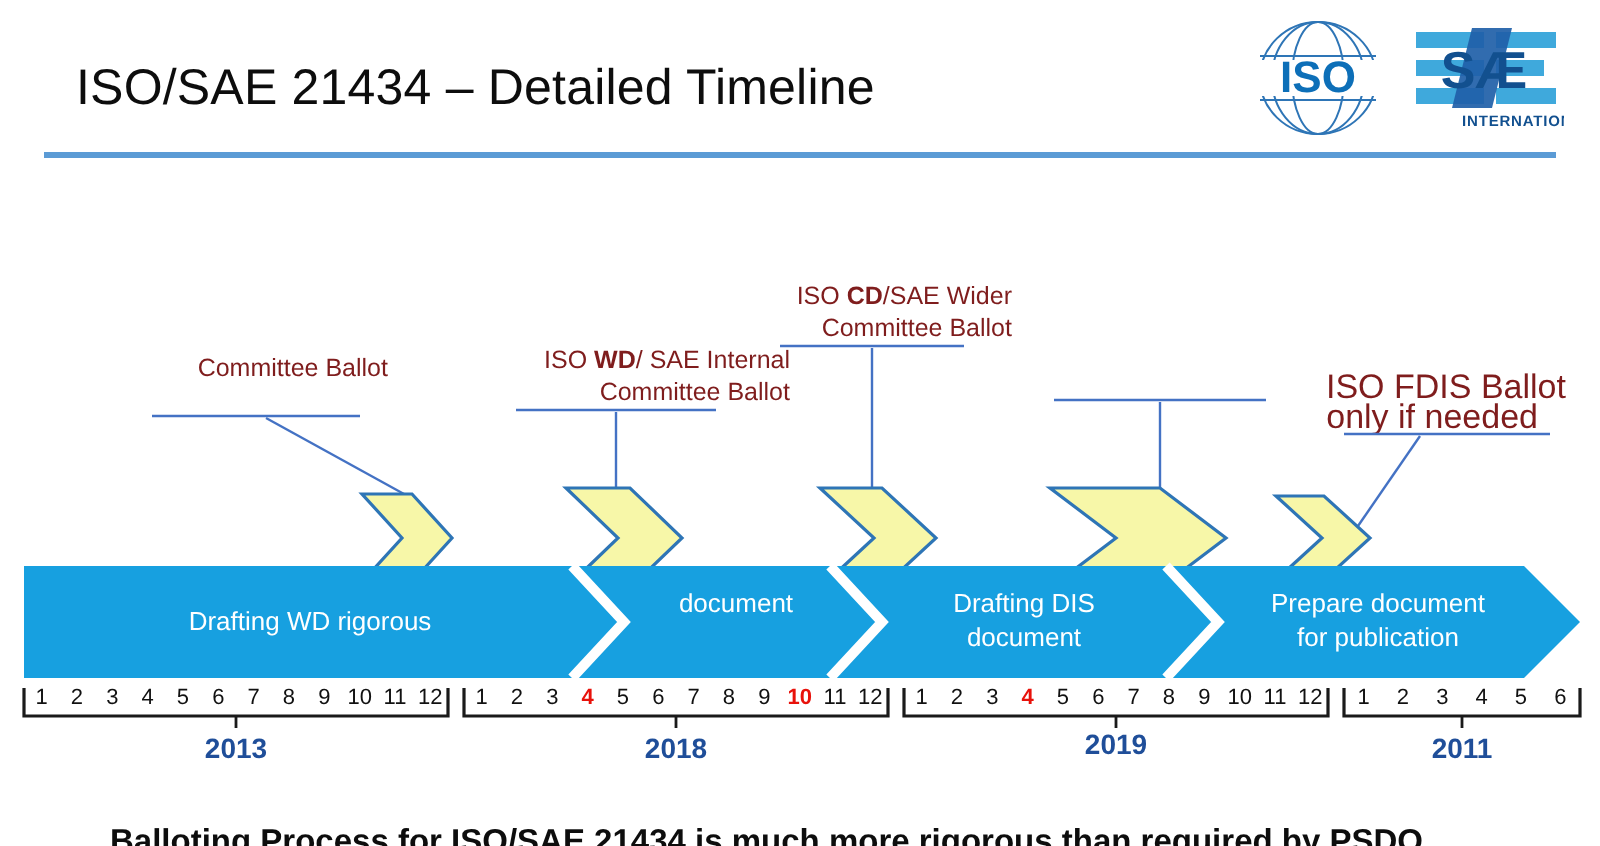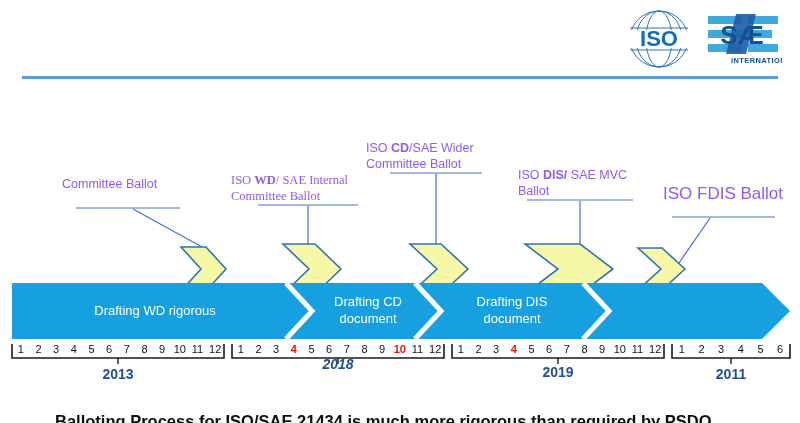--- a/index.html
+++ b/index.html
@@ -31,22 +31,22 @@
     position:absolute;left:31px;top:88px;
     font-size:17.5px;font-weight:400;color:#0d0d0d;white-space:nowrap;
   }
   .caption{
     position:absolute;left:55px;top:412px;
     font-size:16.5px;font-weight:700;color:#0d0d0d;white-space:nowrap;
   }
 
   
   .callout{
-    position:absolute;text-align:left;
-    font-size:12.5px;line-height:16px;color:#8b5cf6;
+    position:absolute;text-align:right;
+    font-size:12.5px;line-height:16px;color:#7f1d1d;
     white-space:nowrap;
   }
   .callout b{font-weight:700;}
 
   
   .overlay{position:absolute;left:0;top:0;width:800px;height:423px;}
 
   
   .bar-label{
     position:absolute;text-align:center;color:#ffffff;
@@ -63,20 +63,21 @@
   .year{
     position:absolute;font-size:14px;font-weight:700;color:#1f4e99;
     text-align:center;
   }
 </style>
 </head>
 <body>
 
 <div class="slide">
 
+  <div class="title">ISO/SAE 21434 – Detailed Timeline</div>
   <div class="title-rule"></div>
 
   <div class="logo-wrap">
     <div class="iso-logo">
       <svg width="74" height="60" viewBox="0 0 74 60">
         <g fill="none" stroke="#2e75b6" stroke-width="1">
           <ellipse cx="37" cy="30" rx="29" ry="28"></ellipse>
           <ellipse cx="37" cy="30" rx="13" ry="28"></ellipse>
           <ellipse cx="37" cy="30" rx="23" ry="28"></ellipse>
           <path d="M8 19 H66 M8 41 H66 M8 30 H66"></path>
@@ -100,37 +101,34 @@
         <text x="58" y="53" font-family="'Liberation Sans',sans-serif" font-size="7.5" font-weight="700" fill="#12508f" text-anchor="middle" letter-spacing="0.4">INTERNATIONAL</text>
       </svg>
     </div>
   </div>
 
 
   <div class="callout" style="left:62px;top:176px;width:132px;">
     <div>Committee Ballot</div>
   </div>
 
-  <div class="callout" style="left:231px;top:172px;width:150px;font-family:Liberation Serif, serif;">
+  <div class="callout" style="left:245px;top:172px;width:150px;">
     <div><span>ISO </span><b>WD</b><span>/ SAE Internal</span></div>
     <div>Committee Ballot</div>
   </div>
 
   <div class="callout" style="left:366px;top:140px;width:140px;">
     <div><span>ISO </span><b>CD</b><span>/SAE Wider</span></div>
     <div>Committee Ballot</div>
   </div>
 
-  <div class="callout" style="left:518px;top:167px;width:128px;">
-    <div><span>ISO </span><b>DIS/</b><span> SAE MVC</span></div>
-    <div>Ballot</div>
-  </div>
 
   <div class="callout" style="left:663px;top:186px;width:106px;font-size:17px;line-height:15px;">
     <div>ISO FDIS Ballot</div>
+    <div>only if needed</div>
   </div>
 
   <svg class="overlay" viewBox="0 0 800 423">
 
     <g stroke="#4472c4" stroke-width="1.2" fill="none">
 
       <path d="M76 208 H180"></path>
       <path d="M133 209 L202 247"></path>
 
       <path d="M258 205 H358"></path>
@@ -174,26 +172,29 @@
       <path d="M338 358 V364"></path>
       <path d="M558 358 V364"></path>
       <path d="M731 358 V364"></path>
     </g>
   </svg>
 
   <div class="bar-label" style="left:60px;top:303px;width:190px;">
     <div>Drafting WD rigorous</div>
   </div>
   <div class="bar-label" style="left:316px;top:294px;width:104px;">
-    <div>Drafting CD</div>
     <div>document</div>
   </div>
   <div class="bar-label" style="left:447px;top:294px;width:130px;">
     <div>Drafting DIS</div>
     <div>document</div>
+  </div>
+  <div class="bar-label" style="left:613px;top:294px;width:152px;">
+    <div>Prepare document</div>
+    <div>for publication</div>
   </div>
 
   <div id="scale-layer">
       <div class="month" style="left: 12px; top: 343px; width: 17.6667px;">1</div>
       <div class="month" style="left: 29.6667px; top: 343px; width: 17.6667px;">2</div>
       <div class="month" style="left: 47.3333px; top: 343px; width: 17.6667px;">3</div>
       <div class="month" style="left: 65px; top: 343px; width: 17.6667px;">4</div>
       <div class="month" style="left: 82.6667px; top: 343px; width: 17.6667px;">5</div>
       <div class="month" style="left: 100.333px; top: 343px; width: 17.6667px;">6</div>
       <div class="month" style="left: 118px; top: 343px; width: 17.6667px;">7</div>
@@ -208,21 +209,21 @@
       <div class="month" style="left: 267.333px; top: 343px; width: 17.6667px;">3</div>
       <div class="month red" style="left: 285px; top: 343px; width: 17.6667px;">4</div>
       <div class="month" style="left: 302.667px; top: 343px; width: 17.6667px;">5</div>
       <div class="month" style="left: 320.333px; top: 343px; width: 17.6667px;">6</div>
       <div class="month" style="left: 338px; top: 343px; width: 17.6667px;">7</div>
       <div class="month" style="left: 355.667px; top: 343px; width: 17.6667px;">8</div>
       <div class="month" style="left: 373.333px; top: 343px; width: 17.6667px;">9</div>
       <div class="month red" style="left: 391px; top: 343px; width: 17.6667px;">10</div>
       <div class="month" style="left: 408.667px; top: 343px; width: 17.6667px;">11</div>
       <div class="month" style="left: 426.333px; top: 343px; width: 17.6667px;">12</div>
-      <div class="year" style="left: 298px; top: 356px; width: 80px; font-style: italic;">2018</div>
+      <div class="year" style="left: 298px; top: 366px; width: 80px;">2018</div>
       <div class="month" style="left: 452px; top: 343px; width: 17.6667px;">1</div>
       <div class="month" style="left: 469.667px; top: 343px; width: 17.6667px;">2</div>
       <div class="month" style="left: 487.333px; top: 343px; width: 17.6667px;">3</div>
       <div class="month red" style="left: 505px; top: 343px; width: 17.6667px;">4</div>
       <div class="month" style="left: 522.667px; top: 343px; width: 17.6667px;">5</div>
       <div class="month" style="left: 540.333px; top: 343px; width: 17.6667px;">6</div>
       <div class="month" style="left: 558px; top: 343px; width: 17.6667px;">7</div>
       <div class="month" style="left: 575.667px; top: 343px; width: 17.6667px;">8</div>
       <div class="month" style="left: 593.333px; top: 343px; width: 17.6667px;">9</div>
       <div class="month" style="left: 611px; top: 343px; width: 17.6667px;">10</div>

